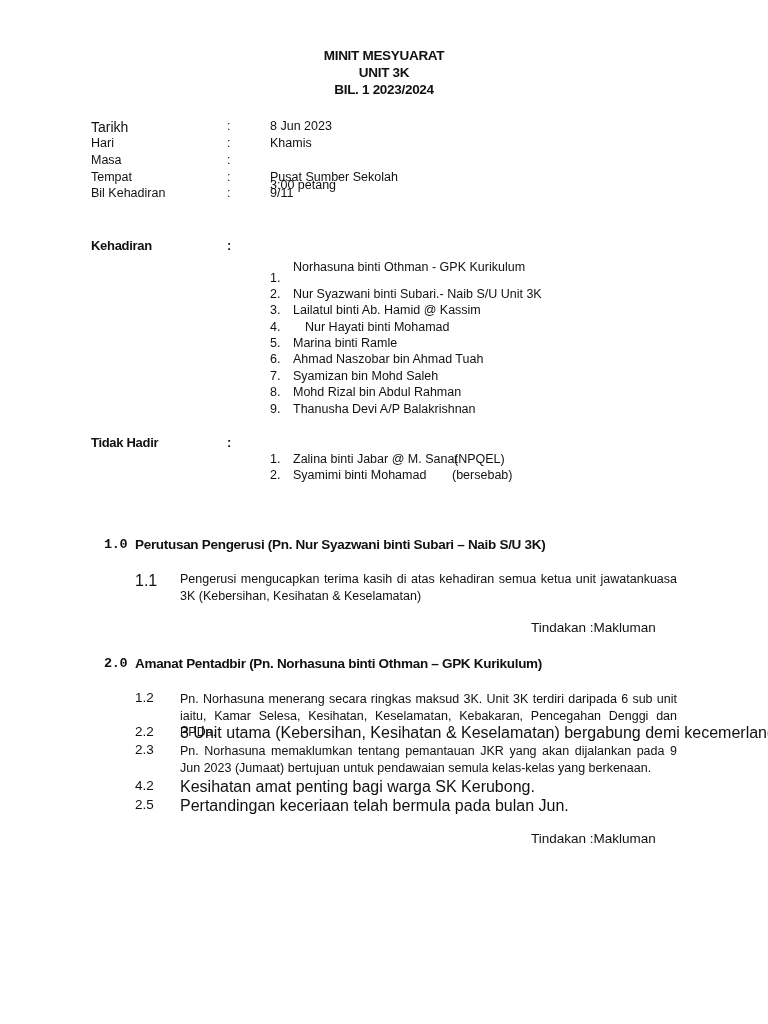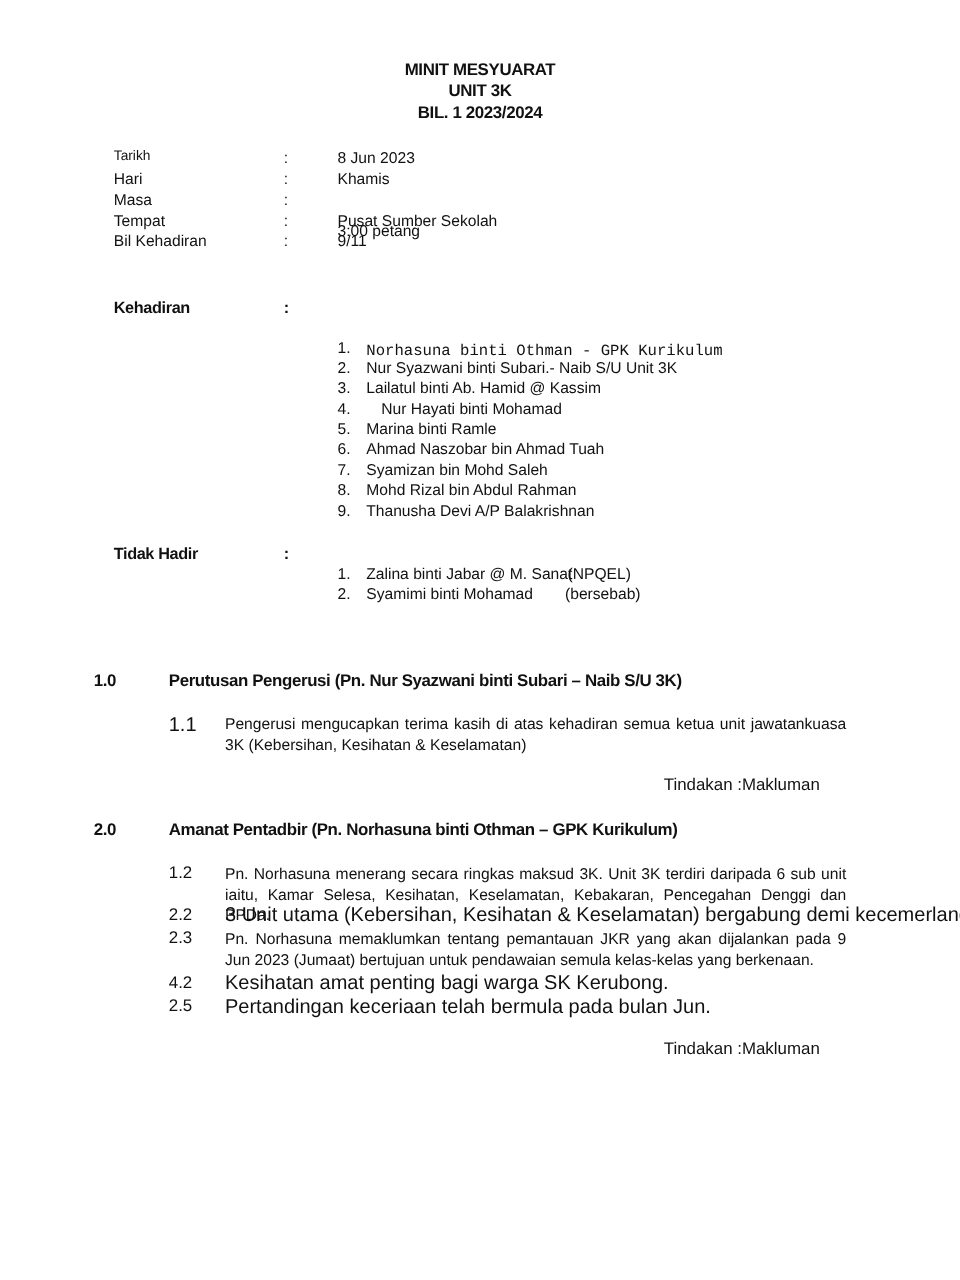--- a/index.html
+++ b/index.html
@@ -8,37 +8,37 @@
     font-family: "Liberation Sans", sans-serif; color: #111; font-size: 12.5px;
   }
   .abs { position: absolute; white-space: nowrap; }
   .title { left: 0; width: 768px; text-align: center; font-weight: bold; font-size: 13.5px; letter-spacing: -0.3px; }
   .label { left: 91px; }
   .colon { left: 227px; }
   .val { left: 270px; }
   .bold { font-weight: bold; letter-spacing: -0.3px; text-align: center; }
   .lnum { left: 270px; }
   .lname { left: 293px; }
-  .secnum { left: 75px; font-weight: bold; font-size: 13.5px; letter-spacing: -0.3px; }
+  .secnum { left: 104px; font-weight: bold; font-size: 13.5px; letter-spacing: -0.3px; font-family: Liberation Mono, monospace; }
   .sectitle { left: 135px; font-weight: bold; font-size: 13.5px; letter-spacing: -0.3px; }
   .subnum { left: 135px; font-size: 13.5px; }
   .subtext { left: 180px; width: 497px; white-space: normal; line-height: 16.5px; text-align: justify; }
   .subtext.single { text-align: left; white-space: nowrap; }
   .tindakan { left: 531px; font-size: 13.5px; }
   .small { font-size: 16px; }
 </style>
 </head>
 <body>
 
 <div class="abs title" style="top:48px;">MINIT MESYUARAT</div>
 <div class="abs title" style="top:65px;">UNIT 3K</div>
 <div class="abs title" style="top:82px;">BIL. 1  2023/2024</div>
 
 <div>
-  <div class="abs label" style="top:119px; font-size:11px;">Tarikh</div>
+  <div class="abs label" style="top:119px; font-size:14px;">Tarikh</div>
   <div class="abs colon" style="top:119px;">:</div>
   <div class="abs val" style="top:119px;">8 Jun 2023</div>
 
   <div class="abs label" style="top:136px;">Hari</div>
   <div class="abs colon" style="top:136px;">:</div>
   <div class="abs val" style="top:136px;">Khamis</div>
 
   <div class="abs label" style="top:153px;">Masa</div>
   <div class="abs colon" style="top:153px;">:</div>
   <div class="abs val" style="top:153px;margin-top:25px;">3:00 petang</div>
@@ -50,21 +50,21 @@
   <div class="abs label" style="top:186px;">Bil Kehadiran</div>
   <div class="abs colon" style="top:186px;">:</div>
   <div class="abs val" style="top:186px;">9/11</div>
 </div>
 
 <div>
   <div class="abs label bold" style="top:238px; font-size:13px;">Kehadiran</div>
   <div class="abs colon bold" style="top:238px; font-size:13px;">:</div>
 
   <div class="abs lnum" style="top:271px;">1.</div>
-  <div class="abs lname" style="top:274px;font-family:Liberation Mono, monospace;">Norhasuna binti Othman - GPK Kurikulum</div>
+  <div class="abs lname" style="top:260px;">Norhasuna binti Othman - GPK Kurikulum</div>
   <div class="abs lnum" style="top:287px;">2.</div>
   <div class="abs lname" style="top:287px;">Nur Syazwani binti Subari.- Naib S/U Unit 3K</div>
   <div class="abs lnum" style="top:303px;">3.</div>
   <div class="abs lname" style="top:303px;">Lailatul binti Ab. Hamid @ Kassim</div>
   <div class="abs lnum" style="top:320px;">4.</div>
   <div class="abs lname" style="top:320px;margin-left:12px;">Nur Hayati binti Mohamad</div>
   <div class="abs lnum" style="top:336px;">5.</div>
   <div class="abs lname" style="top:336px;">Marina binti Ramle</div>
   <div class="abs lnum" style="top:352px;">6.</div>
   <div class="abs lname" style="top:352px;">Ahmad Naszobar bin Ahmad Tuah</div>

